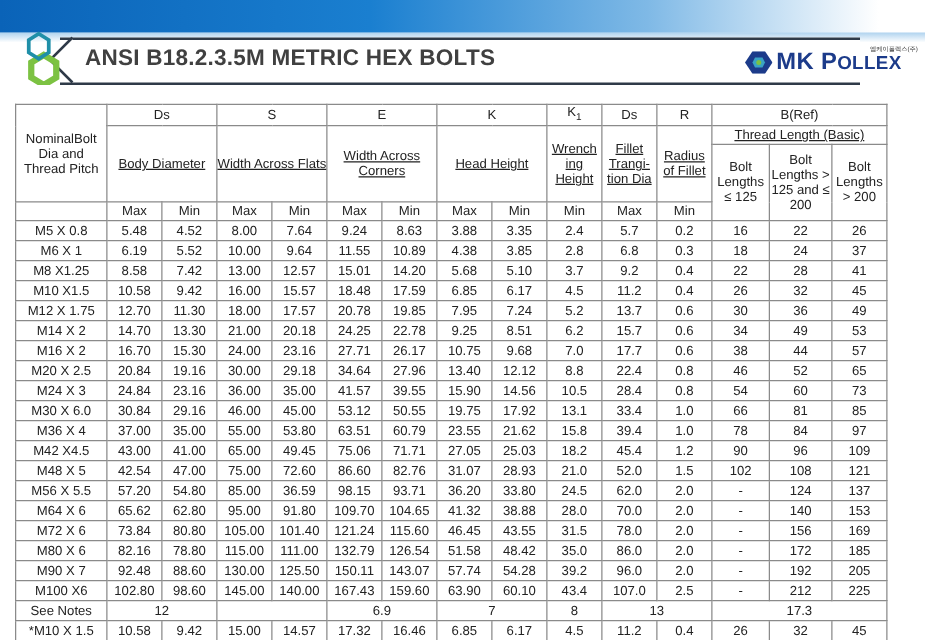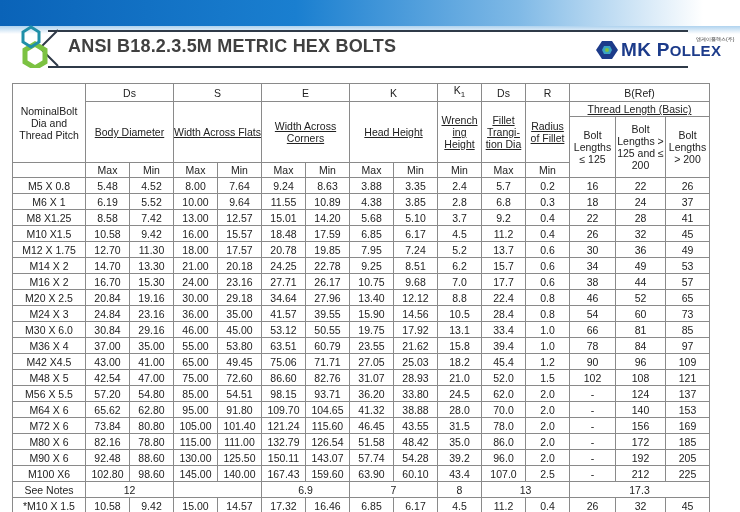--- a/index.html
+++ b/index.html
@@ -338,21 +338,21 @@
         <td>1.5</td>
         <td>102</td>
         <td>108</td>
         <td>121</td>
       </tr>
       <tr class="d">
         <td>M56 X 5.5</td>
         <td>57.20</td>
         <td>54.80</td>
         <td>85.00</td>
-        <td>54.51</td>
+        <td>36.59</td>
         <td>98.15</td>
         <td>93.71</td>
         <td>36.20</td>
         <td>33.80</td>
         <td>24.5</td>
         <td>62.0</td>
         <td>2.0</td>
         <td>-</td>
         <td>124</td>
         <td>137</td>
@@ -402,21 +402,21 @@
         <td>51.58</td>
         <td>48.42</td>
         <td>35.0</td>
         <td>86.0</td>
         <td>2.0</td>
         <td>-</td>
         <td>172</td>
         <td>185</td>
       </tr>
       <tr class="d">
-        <td>M90 X 6</td>
+        <td>M90 X 7</td>
         <td>92.48</td>
         <td>88.60</td>
         <td>130.00</td>
         <td>125.50</td>
         <td>150.11</td>
         <td>143.07</td>
         <td>57.74</td>
         <td>54.28</td>
         <td>39.2</td>
         <td>96.0</td>

